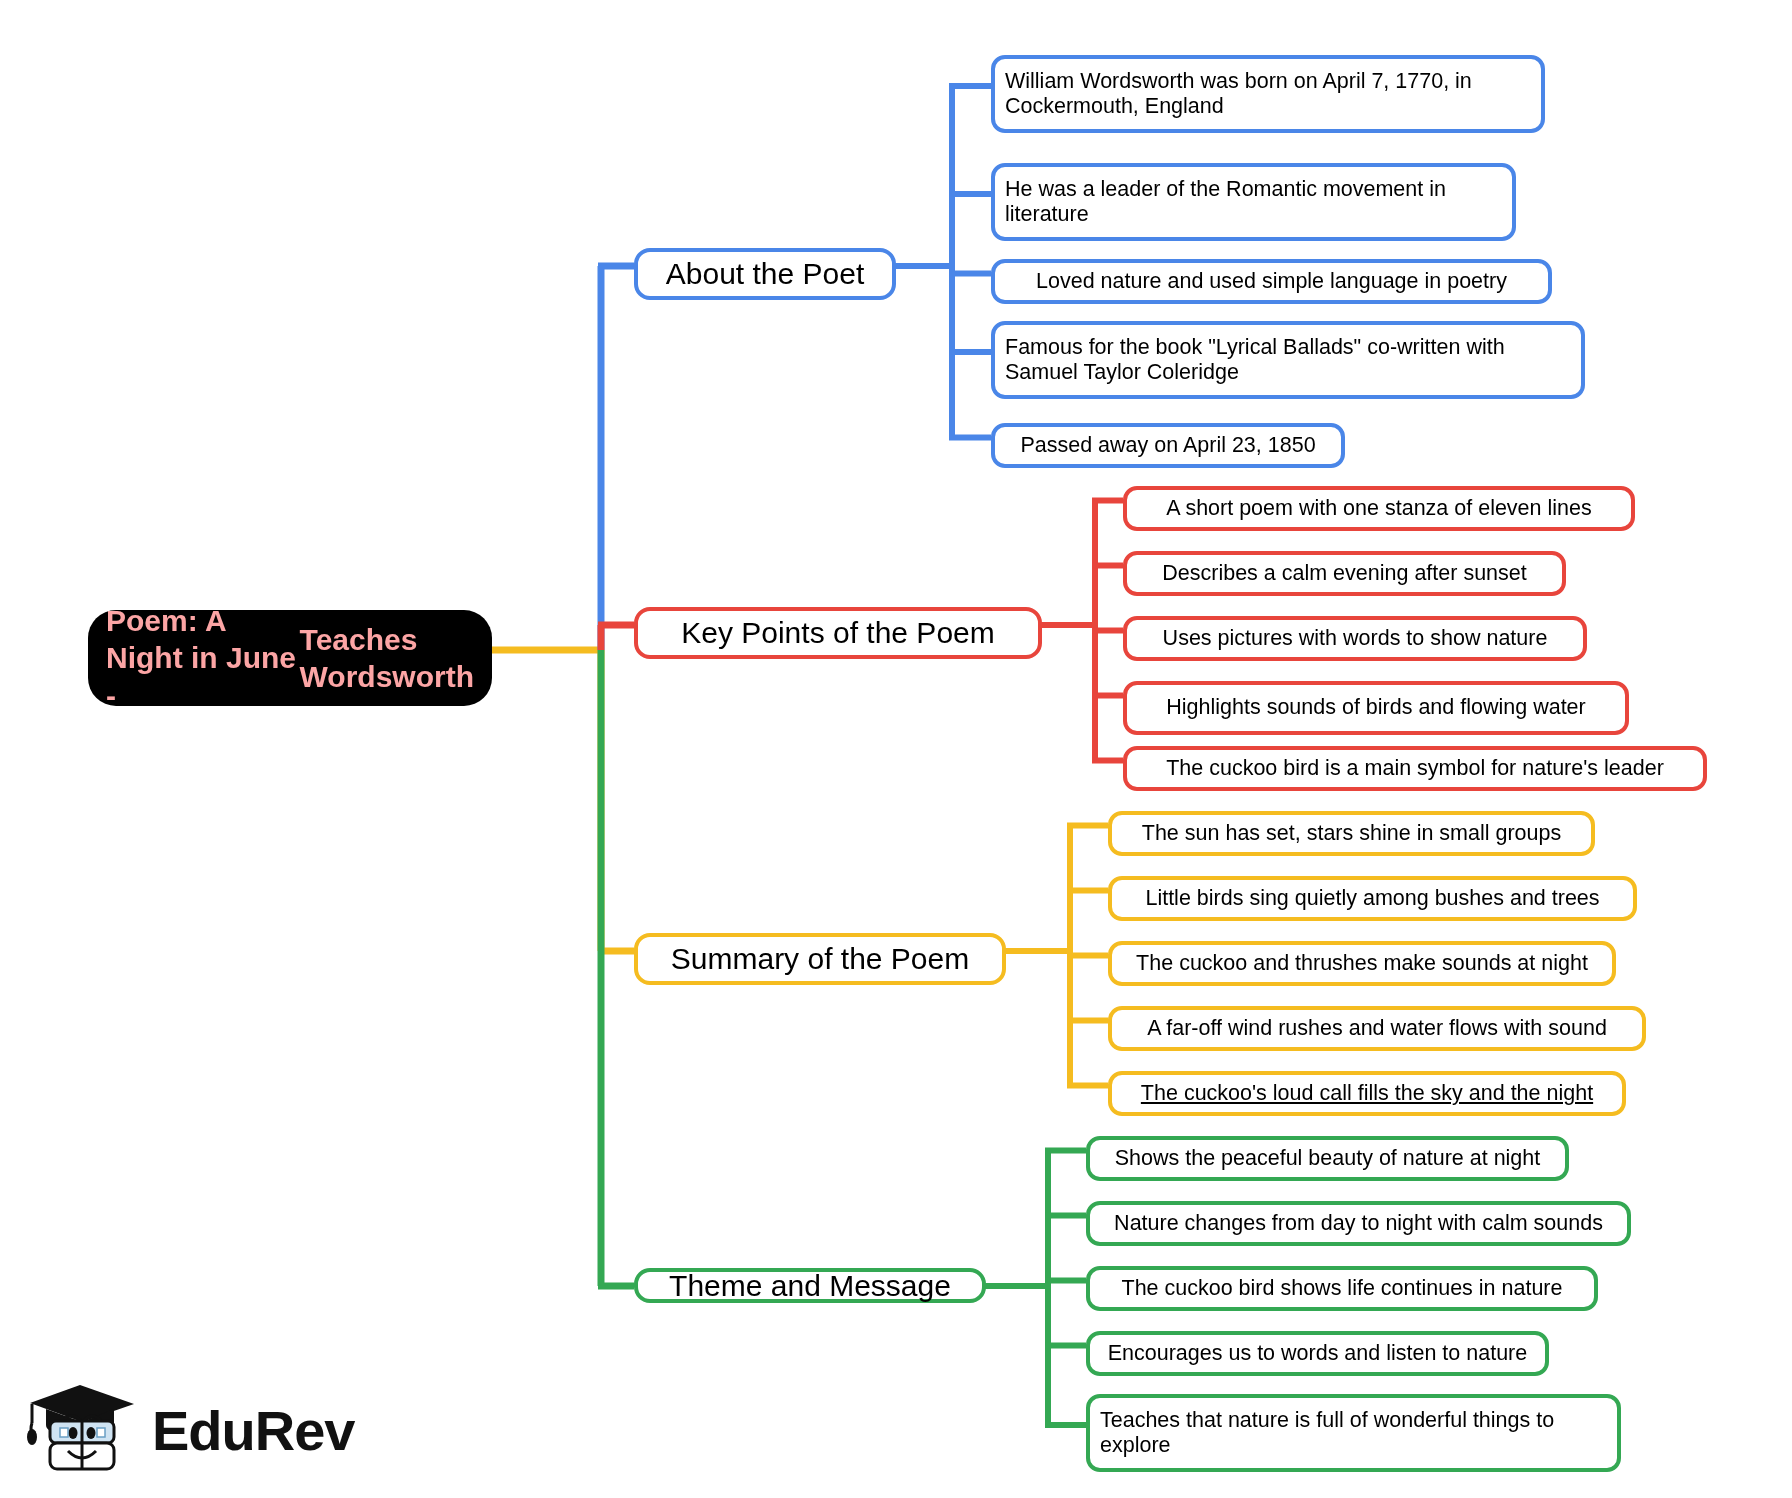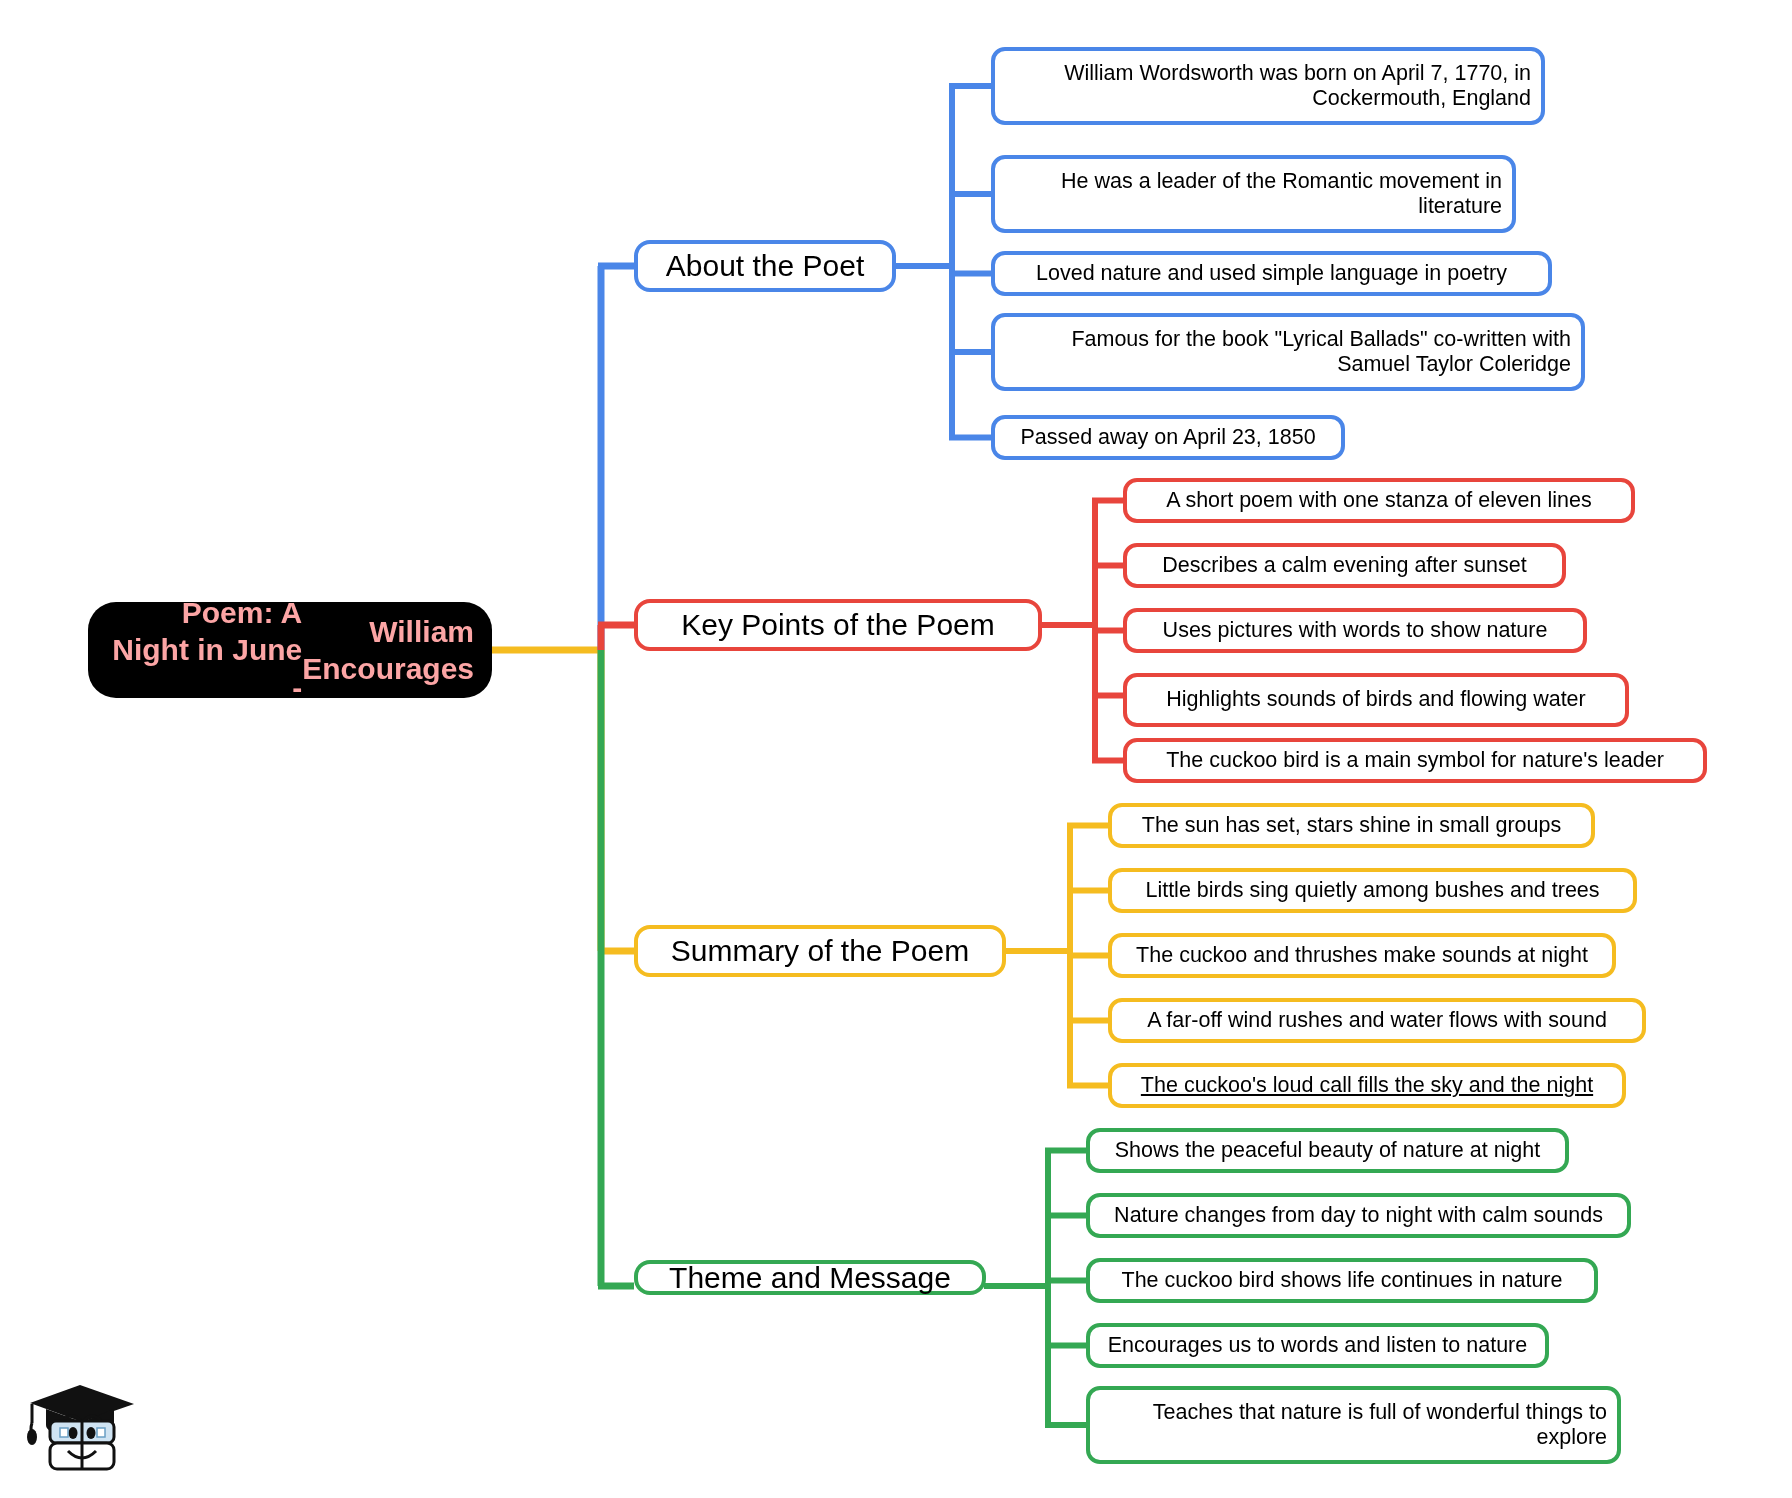--- a/index.html
+++ b/index.html
@@ -26,24 +26,25 @@
   }
   .node {
     position: absolute;
     background: #ffffff;
     border-style: solid;
     border-width: 4px;
     border-radius: 14px;
     display: flex;
     align-items: center;
     justify-content: center;
-    text-align: right;
+    text-align: left;
     color: #000000;
     line-height: 1.18;
     padding: 4px 10px;
+    margin-top: 8px;
   }
   .root {
     background: #000000;
     border: none;
     border-radius: 28px;
     color: #fca5a5;
     font-weight: bold;
     font-size: 30px;
     line-height: 1.25;
     padding: 21px 18px;
@@ -117,21 +118,21 @@
       <line x1="1045" y1="1150.5" x2="1086" y2="1150.5" stroke="#34a853" stroke-width="6" stroke-linecap="butt"></line>
       <line x1="1045" y1="1215.5" x2="1086" y2="1215.5" stroke="#34a853" stroke-width="6" stroke-linecap="butt"></line>
       <line x1="1045" y1="1280.5" x2="1086" y2="1280.5" stroke="#34a853" stroke-width="6" stroke-linecap="butt"></line>
       <line x1="1045" y1="1345.5" x2="1086" y2="1345.5" stroke="#34a853" stroke-width="6" stroke-linecap="butt"></line>
       <line x1="1045" y1="1425" x2="1086" y2="1425" stroke="#34a853" stroke-width="6" stroke-linecap="butt"></line>
     </svg>
 
   <div class="node root" id="root-node" style="left: 88px; top: 602px; width: 404px; height: 96px;">
     <span>Poem: A Night in June -</span>
       <br>
-    <span>William Encourages</span>
+    <span>Teaches Wordsworth</span>
   </div>
 
   <div id="nodes">
       <div class="node branch" style="left: 634px; top: 240px; width: 262px; height: 52px; border-color: rgb(74, 134, 232);">
         <span>About the Poet</span>
       </div>
       <div class="node leaf" style="left: 991px; top: 47px; width: 554px; height: 78px; border-color: rgb(74, 134, 232);">
         <span>William Wordsworth was born on April 7, 1770, in Cockermouth, England</span>
       </div>
       <div class="node leaf" style="left: 991px; top: 155px; width: 525px; height: 78px; border-color: rgb(74, 134, 232);">
@@ -218,15 +219,16 @@
       <ellipse cx="51" cy="52" rx="4.5" ry="6" fill="#111111"></ellipse>
       <ellipse cx="69" cy="52" rx="4.5" ry="6" fill="#111111"></ellipse>
       <rect x="38" y="47" width="8" height="9" fill="#ffffff" stroke="#6a9fc4" stroke-width="1.5"></rect>
       <rect x="75" y="47" width="8" height="9" fill="#ffffff" stroke="#6a9fc4" stroke-width="1.5"></rect>
 
       <path d="M46,70 q14,14 28,0" stroke="#111111" stroke-width="3" fill="none"></path>
 
       <path d="M42,38 q9,-7 16,1" stroke="#111111" stroke-width="3" fill="none"></path>
       <path d="M62,39 q9,-8 16,0" stroke="#111111" stroke-width="3" fill="none"></path>
     </svg>
+    <div id="logo-text">EduRev</div>
   </div>
 
 </div>
 
 </body></html>

